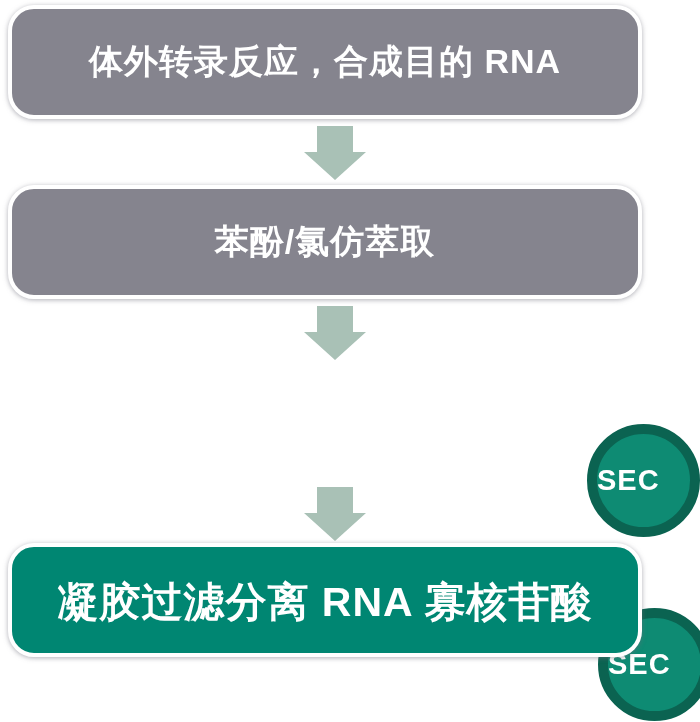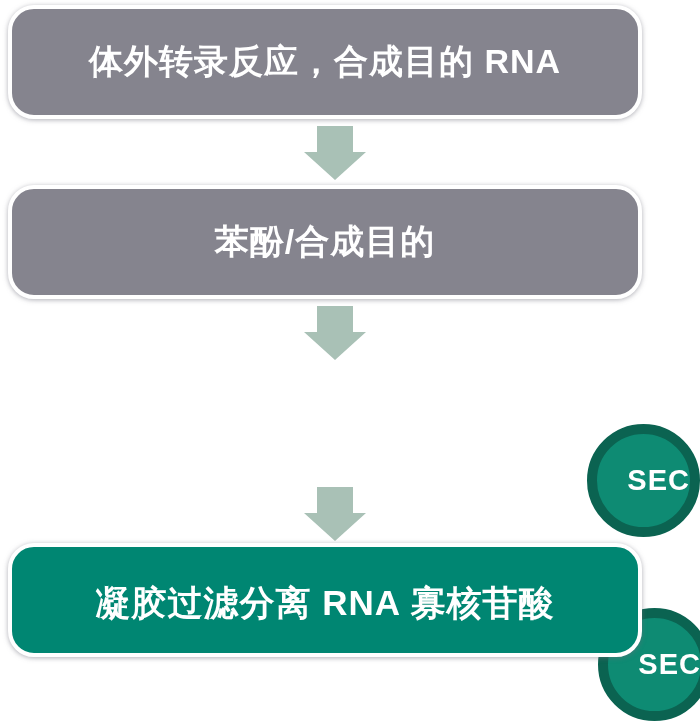--- a/index.html
+++ b/index.html
@@ -30,60 +30,60 @@
     color: var(--text, #fff);
     font-weight: bold;
     font-size: 34px;
     text-align: left;
     line-height: 1.35;
     z-index: 2;
     letter-spacing: 1px;
   }
   .box.gray { background: var(--box-gray, #85848E); }
   .box.teal { background: var(--box-teal, #008672); }
-  .box .line2 { font-size: 35px; margin-top: 6px; }
+  .box .line2 { font-size: 41px; margin-top: 6px; }
   .arrow {
     position: absolute;
     left: 304px;
     width: 62px;
     height: 54px;
     background: linear-gradient(180deg, var(--arrow, #A9C1B6), var(--arrow, #A9C1B6));
     clip-path: polygon(21% 0, 79% 0, 79% 48%, 100% 48%, 50% 100%, 0 48%, 21% 48%);
     z-index: 1;
   }
   .badge {
     position: absolute;
     width: 93px;
     height: 93px;
     border: 10px solid var(--badge-ring, #0B6351);
     border-radius: 50%;
     background: var(--badge-fill, #0E8B73);
     display: flex;
     align-items: center;
-    justify-content: flex-end;
+    justify-content: flex-start;
     color: var(--text, #fff);
     font-weight: bold;
     font-size: 29px;
     letter-spacing: 1px;
     z-index: 1;
   }
 </style>
 </head>
 <body>
 
 <div class="canvas">
 
   <div class="box gray" style="top:5px;">
     <span>体外转录反应，合成目的 RNA</span>
   </div>
 
   <div class="arrow" style="top:126px;"></div>
 
   <div class="box gray" style="top:185px;">
-    <span>苯酚/合成目的</span>
+    <span>苯酚/氯仿萃取</span>
   </div>
 
   <div class="arrow" style="top:306px;"></div>
 
   <div class="badge" style="left:587px; top:424px;">
     <span>SEC</span>
   </div>
 
 
   <div class="arrow" style="top:487px;"></div>

